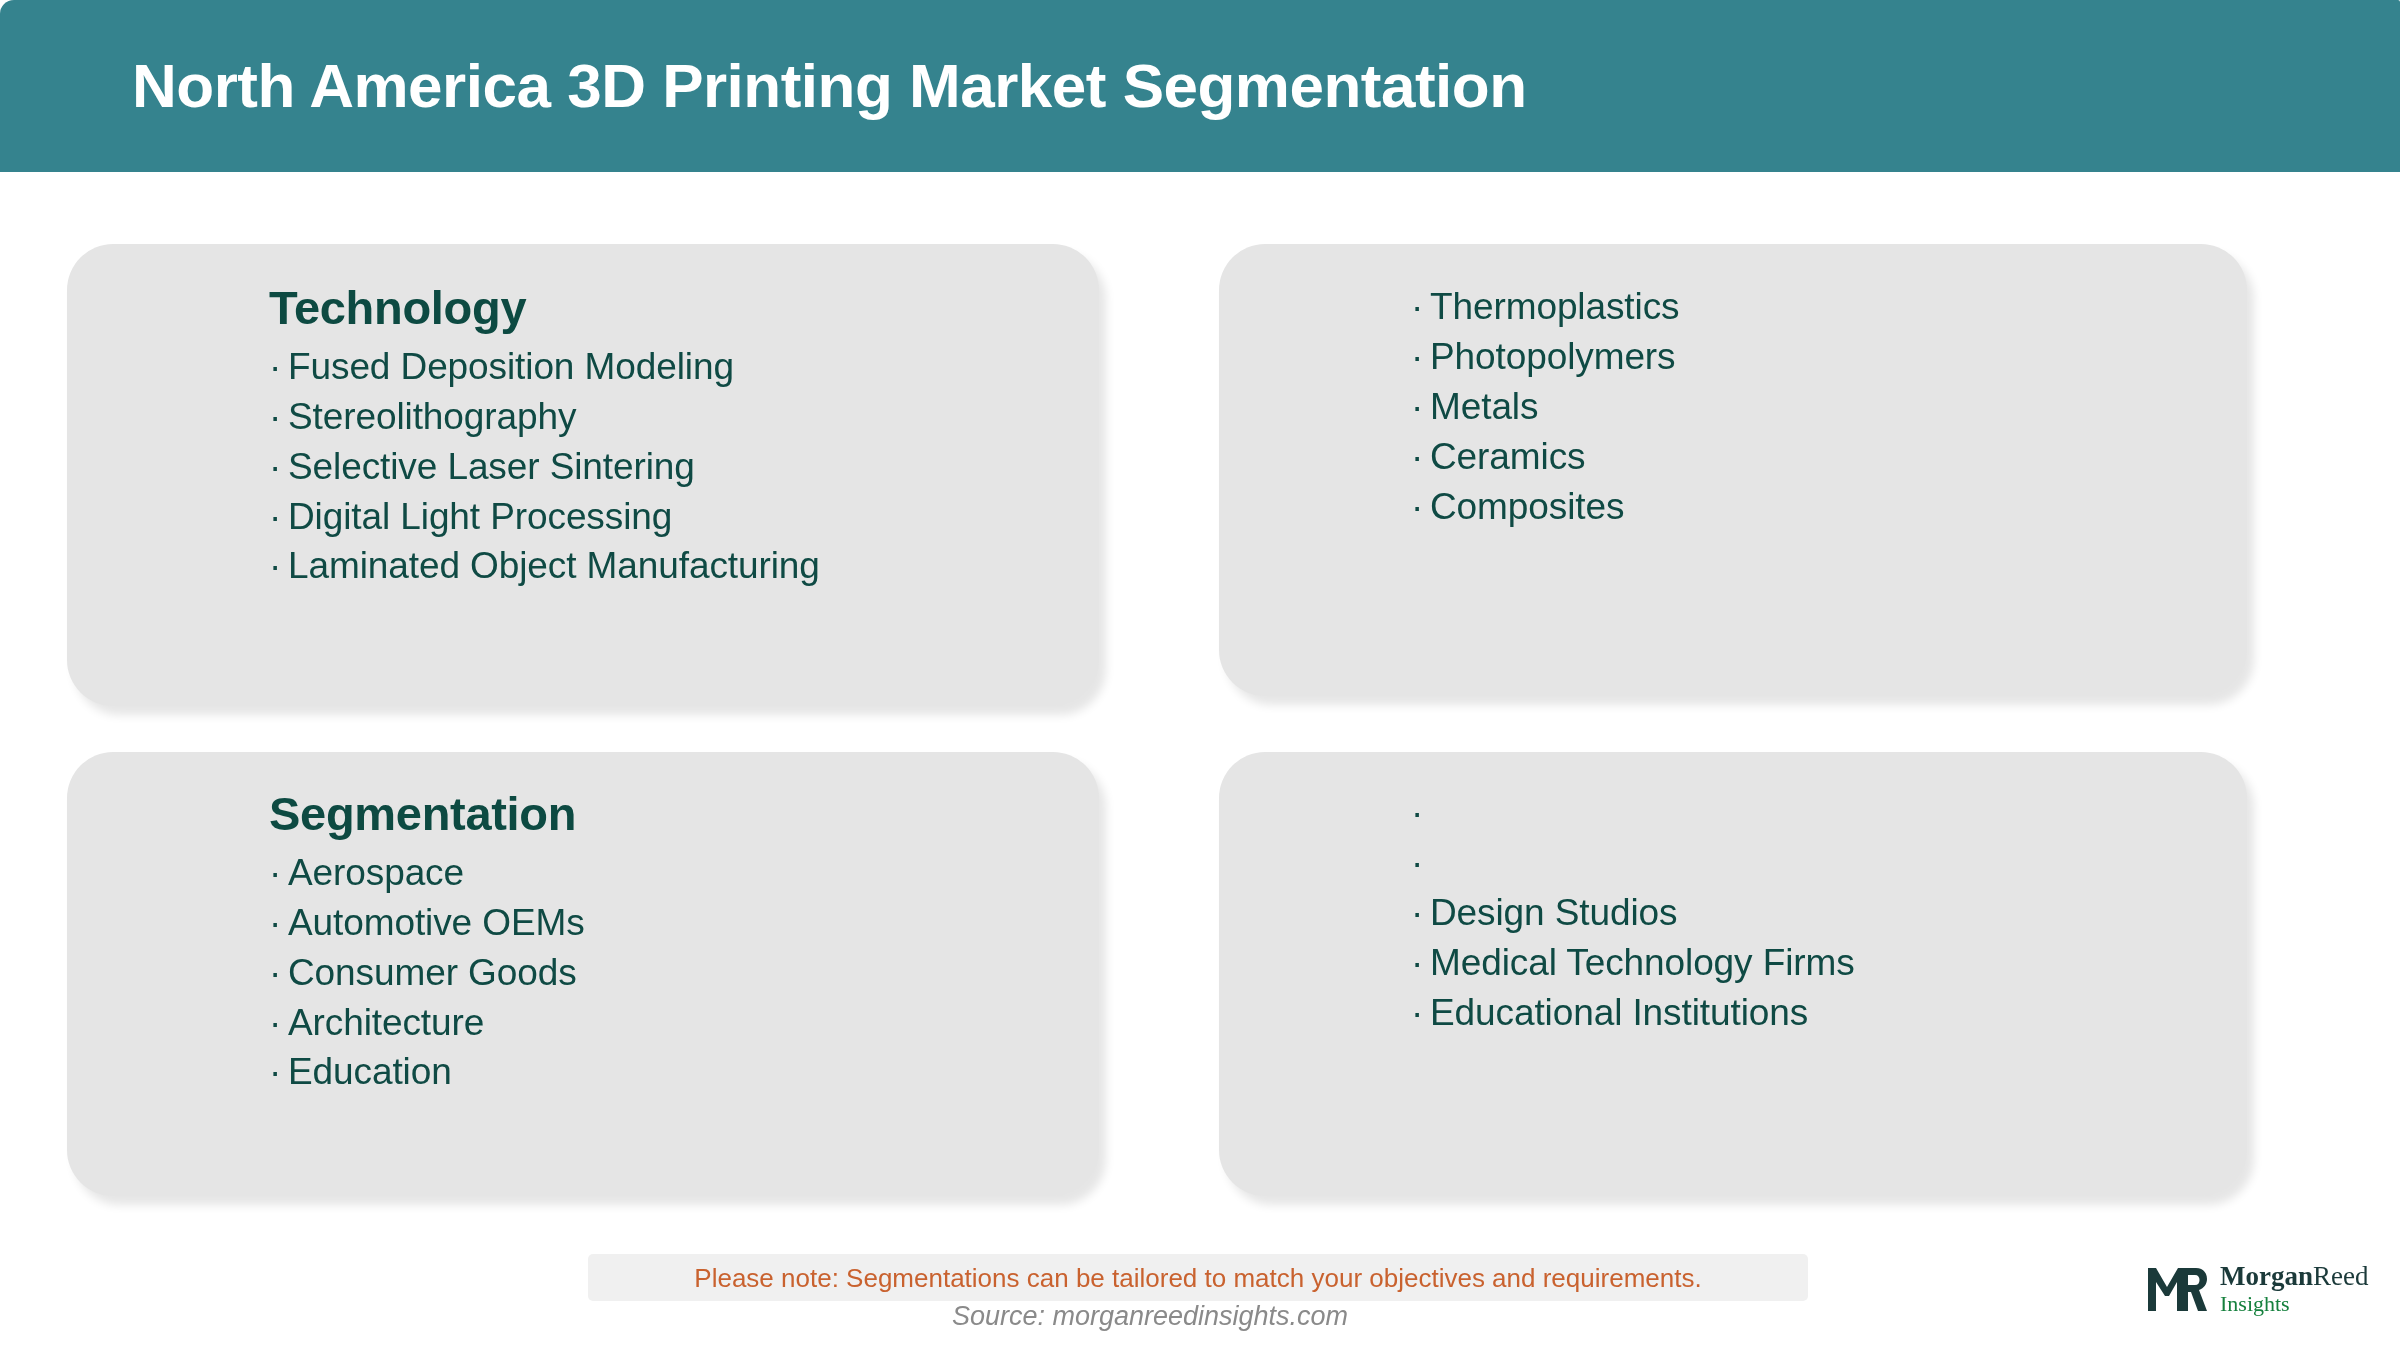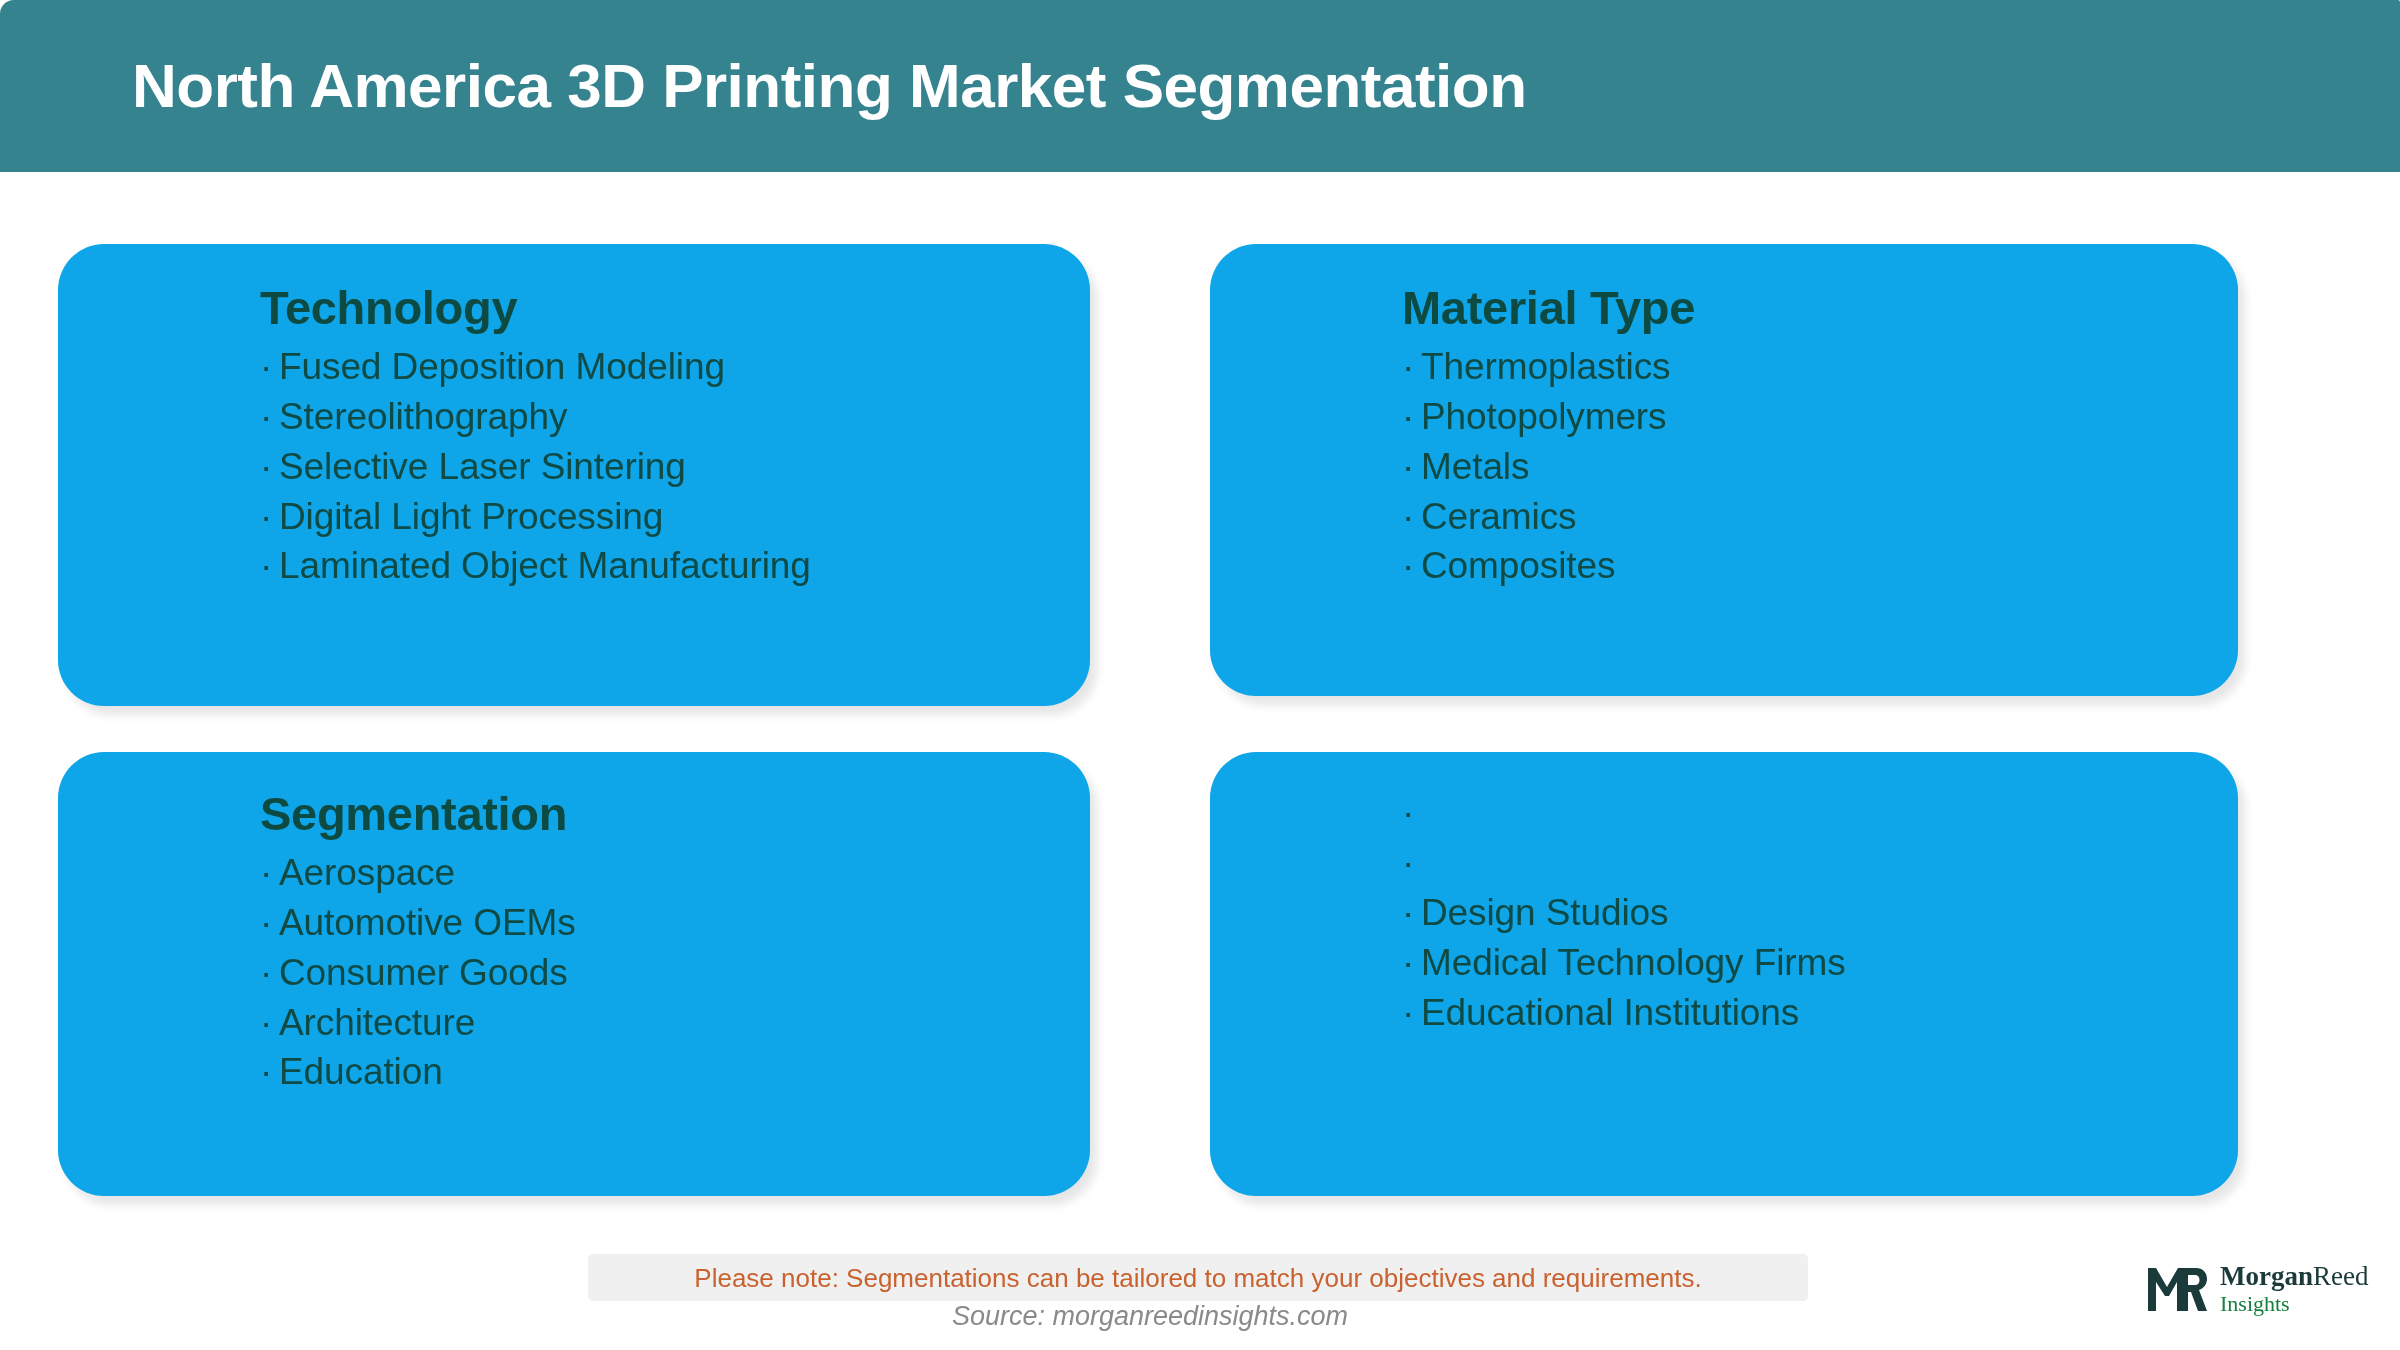--- a/index.html
+++ b/index.html
@@ -49,25 +49,26 @@
   
   .grid {
     position: absolute;
     left: 58px;
     top: 244px;
     width: 2180px;
     height: 952px;
   }
   .card {
     position: absolute;
-    background: #0ea5e9;
+    background: #e5e5e5;
     border-radius: 46px;
     box-shadow: 7px 9px 10px rgba(0,0,0,0.10);
     box-sizing: border-box;
     overflow: hidden;
+    margin-left: 9px;
   }
   .card.c0 { left: 0px;    top: 0px;   width: 1032px; height: 462px; }
   .card.c1 { left: 1152px; top: 0px;   width: 1028px; height: 452px; }
   .card.c2 { left: 0px;    top: 508px; width: 1032px; height: 444px; }
   .card.c3 { left: 1152px; top: 508px; width: 1028px; height: 444px; }
 
   .card-inner {
     padding-top: 38px;
     padding-left: 202px;
     padding-right: 40px;
@@ -219,21 +220,20 @@
           <li>
               <span class="bullet">·</span>
               <span>Laminated Object Manufacturing</span>
             </li>
         </ul>
       </div>
     </div>
 
     <div class="card c1">
       <div class="card-inner">
-        <div class="card-title">Material Type</div>
         <ul class="card-list">
           <li>
               <span class="bullet">·</span>
               <span>Thermoplastics</span>
             </li>
           <li>
               <span class="bullet">·</span>
               <span>Photopolymers</span>
             </li>
           <li>

